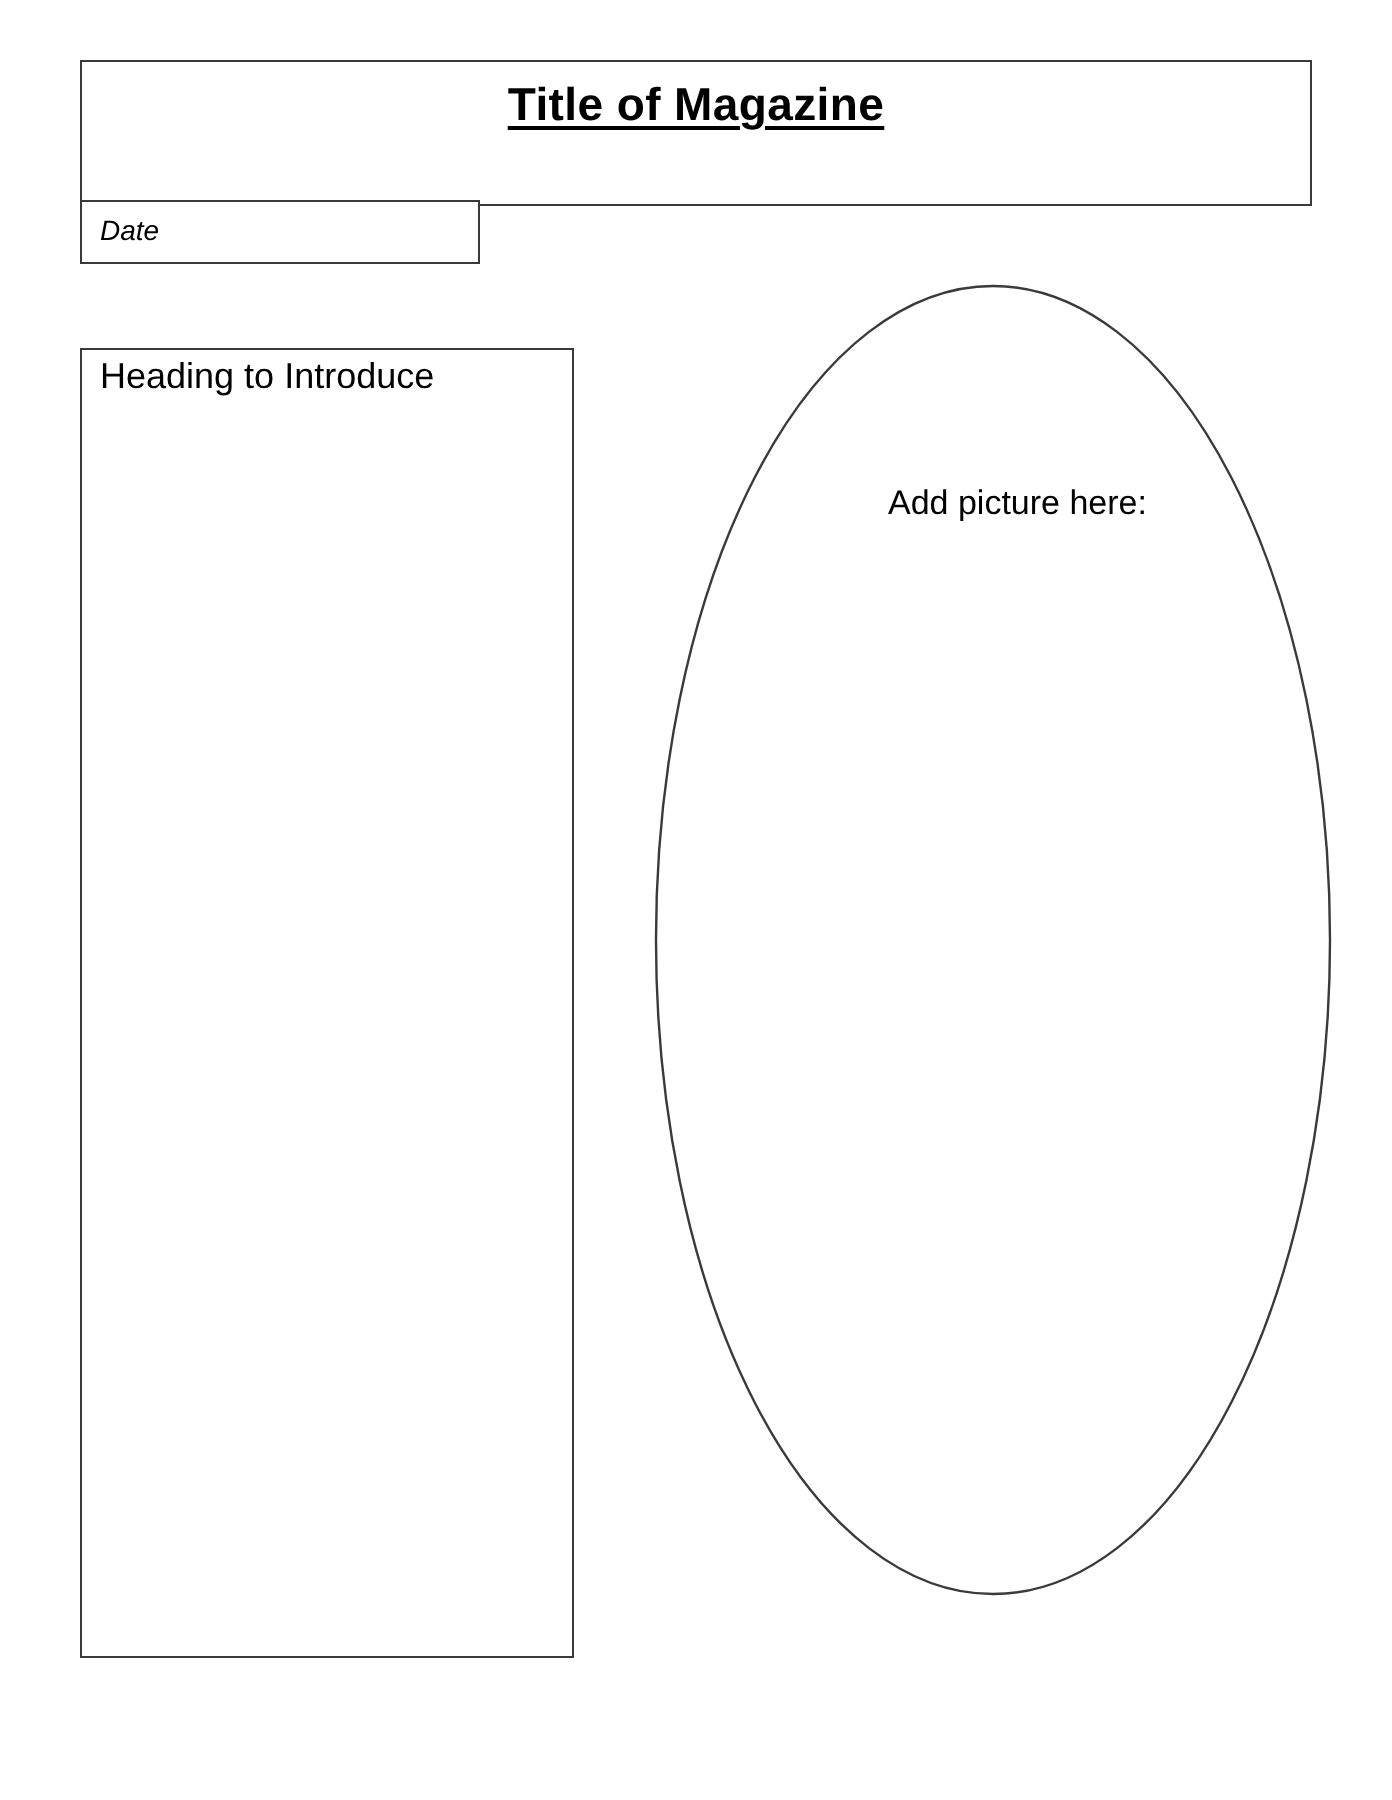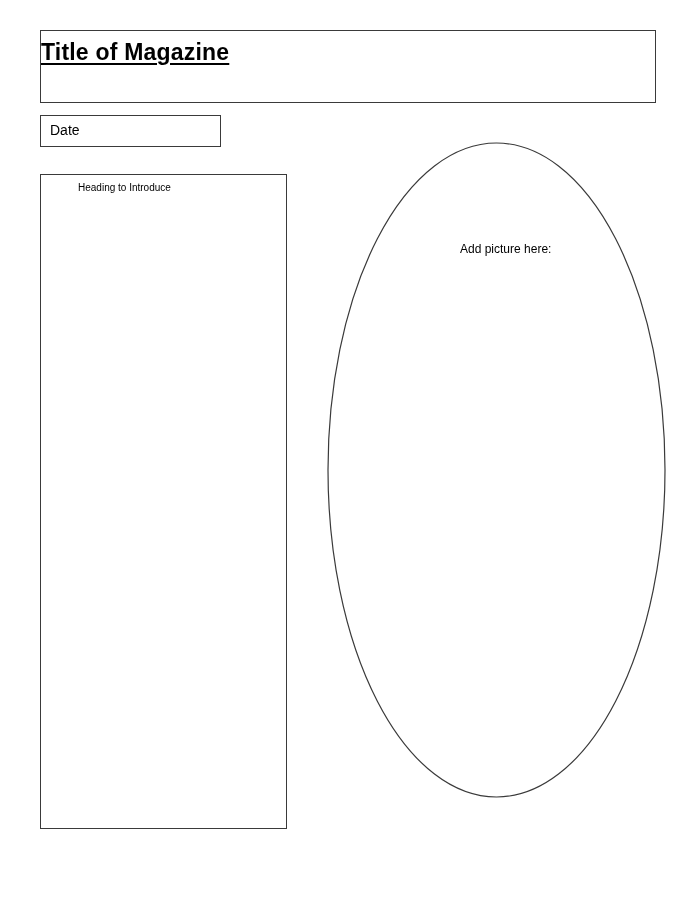--- a/index.html
+++ b/index.html
@@ -25,69 +25,70 @@
       left: 40px;
       top: 30px;
       width: 616px;
       height: 73px;
     }
     #title-text {
       position: absolute;
       left: 0;
       right: 0;
       top: 8px;
+      text-align: center;
       font-size: 23px;
       font-weight: bold;
       text-decoration: underline;
       text-underline-offset: 3px;
       text-decoration-thickness: 2px;
       letter-spacing: 0.2px;
     }
     #date-box {
       left: 40px;
-      top: 115px;
-      width: 181px;
+      top: 100px;
+      width: 200px;
       height: 32px;
+      font-style: italic;
     }
     #date-text {
       position: absolute;
       left: 9px;
       top: 6px;
       font-size: 14px;
     }
     #article-box {
       left: 40px;
       top: 174px;
       width: 247px;
       height: 655px;
     }
     #article-heading {
       position: absolute;
       left: 9px;
       top: 5px;
-      font-size: 10px;
+      font-size: 18px;
       line-height: 16px;
-      margin-left: 28px;
     }
     #picture-svg {
       position: absolute;
       left: 0;
       top: 0;
       width: 696px;
       height: 900px;
       pointer-events: none;
     }
     #picture-ellipse {
       pointer-events: auto;
     }
     #picture-label {
       position: absolute;
-      left: 460px;
+      left: 444px;
       top: 242px;
-      font-size: 12px;
+      font-size: 17px;
       white-space: nowrap;
       text-align: right;
     }
   </style>
 </head>
 <body>
 
 <div class="box" id="title-box">
   <div id="title-text">Title of Magazine</div>
 </div>

